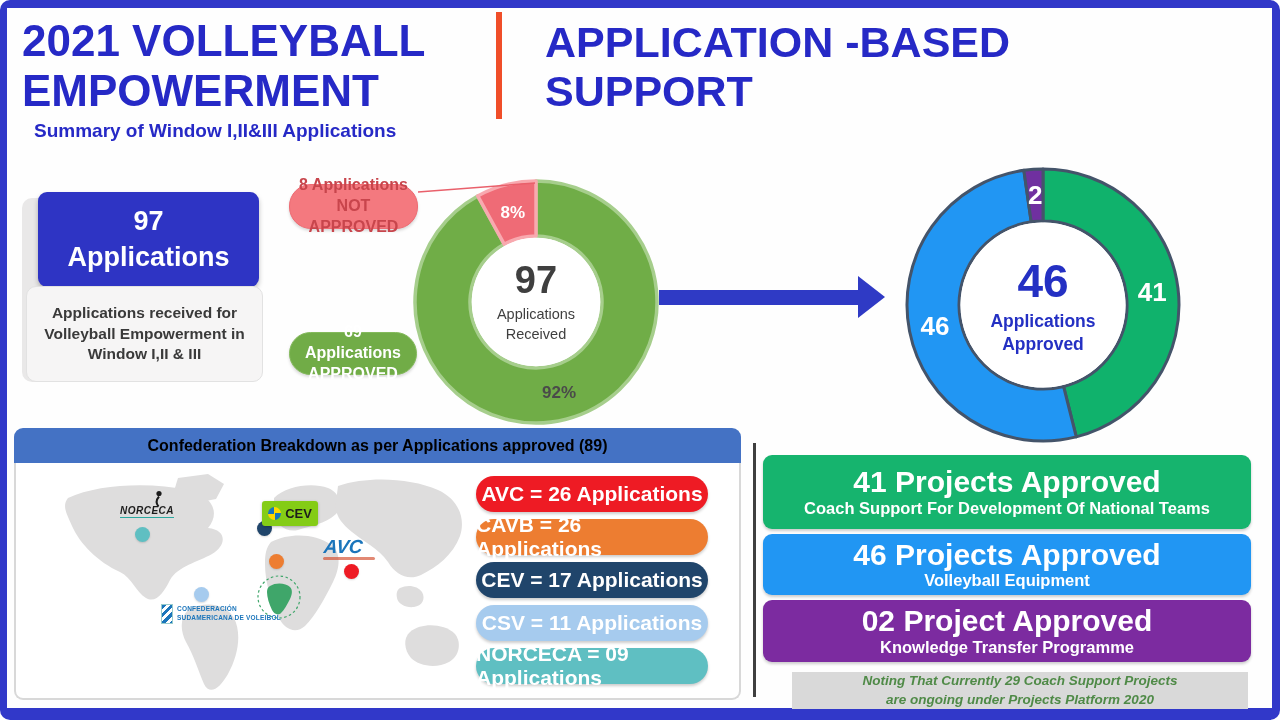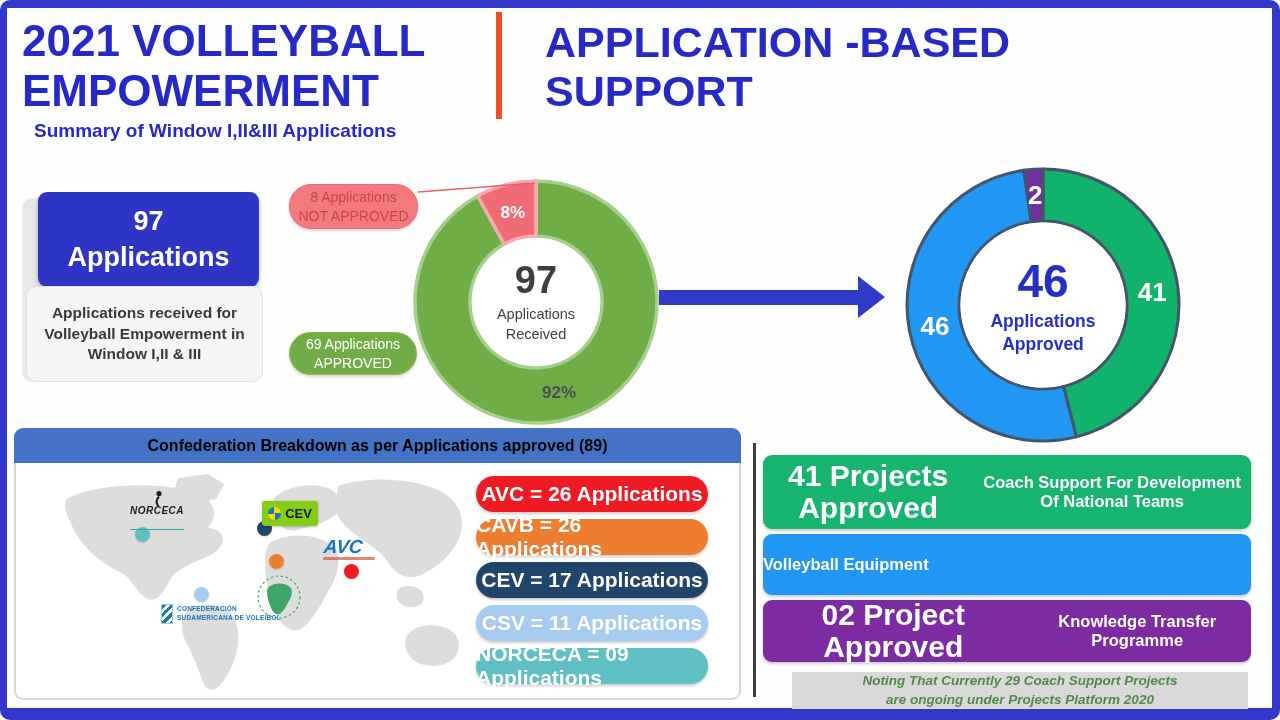--- a/index.html
+++ b/index.html
@@ -19,21 +19,21 @@
   
   .back-card { left:22px; top:198px; width:233px; height:184px; background:#E9E8E8; border-radius:10px; }
   .blue-card { left:38px; top:192px; width:221px; height:95px; background:#2E34C4; border-radius:9px;
                box-shadow:0 3px 5px rgba(0,0,0,.25); color:#fff; font-size:27px; font-weight:bold;
                display:flex; flex-direction:column; align-items:center; justify-content:center; line-height:1.3; }
   .desc-card { left:26px; top:286px; width:237px; height:96px; background:#F6F5F5; border:1px solid #E2E2E2;
                border-radius:10px; color:#3A3A3A; font-size:15.5px; font-weight:bold; text-align:center;
                display:flex; align-items:center; justify-content:center; padding:6px 16px; line-height:1.35; }
 
   
-  .callout { border-radius:22px; font-weight:normal; font-size:14px; text-align:center;
+  .callout { border-radius:22px; font-weight:bold; font-size:16px; text-align:center;
              display:flex; align-items:center; justify-content:flex-end; line-height:1.3; padding:2px 6px;
              box-shadow:0 2px 3px rgba(0,0,0,.15); }
   .callout-pink  { left:289px; top:184px; width:129px; height:45px; background:#F4797F; border:1px solid #EE6B73; color:#C8454C; }
   .callout-green { left:289px; top:332px; width:128px; height:43px; background:#71AC47; border:1px solid #84BA5C; color:#fff; }
 
   
   .donut-center { display:flex; flex-direction:column; align-items:center; justify-content:center; text-align:center; pointer-events:none; }
   .center1 { left:470px; top:236px; width:132px; height:132px; color:#3F3F3F; }
   .center1 .big { font-size:38px; font-weight:bold; }
   .center1 .sub { font-size:14.5px; margin-top:3px; line-height:1.35; }
@@ -53,39 +53,39 @@
                   border-radius:9px 9px 0 0; color:#000000; font-weight:bold; font-size:16px;
                   display:flex; align-items:center; justify-content:center; }
   .panel-body { position:absolute; left:0; top:35px; width:100%; height:237px; background:#fff;
                 border:2px solid #D8D8D8; border-top:none; border-radius:0 0 9px 9px; }
   .legend-box { left:476px; top:476px; width:232px; display:flex; flex-direction:column; gap:7px; }
   .legend-pill { height:36px; border-radius:18px; color:#fff; font-weight:bold; font-size:21px;
                  display:flex; align-items:center; justify-content:center; box-shadow:0 2px 3px rgba(0,0,0,.2); }
 
   
   .map-dot { position:absolute; border-radius:50%; width:15px; height:15px; box-shadow:0 1px 2px rgba(0,0,0,.15); }
-  .logo-norceca { left:130px; top:505px; font-size:10px; font-weight:bold; font-style:italic; color:#1c1c1c; letter-spacing:.5px; border-bottom:1.5px solid #2AA8A0; padding-bottom:13px; }
+  .logo-norceca { left:120px; top:505px; font-size:10px; font-weight:bold; font-style:italic; color:#1c1c1c; letter-spacing:.5px; border-bottom:1.5px solid #2AA8A0; padding-bottom:1px; }
   .logo-cev { left:262px; top:501px; width:56px; height:25px; background:#84cc16; box-shadow:0 1px 3px rgba(0,0,0,.25);
               border-radius:3px; display:flex; align-items:center; justify-content:center; gap:4px;
               font-size:13px; font-weight:bold; color:#1c1c1c; }
   .cev-ball { width:13px; height:13px; border-radius:50%;
               background:conic-gradient(#FFD800 0 90deg,#1B75BB 90deg 180deg,#FFD800 180deg 270deg,#1B75BB 270deg 360deg); }
   .logo-avc { left:324px; top:536px; font-size:19px; font-weight:bold; font-style:italic; color:#1B75BB; transform:skewX(-6deg); }
   .avc-tagline { left:323px; top:557px; width:52px; height:3px; background:#D2492A; opacity:.65; border-radius:2px; }
   .logo-csv { left:161px; top:604px; display:flex; gap:4px; align-items:flex-start; }
   .csv-flag { width:12px; height:20px; background:repeating-linear-gradient(135deg,#1B75BB 0 3px,#fff 3px 6px); border:1px solid #9CC; }
   .csv-text { font-size:6.5px; font-weight:bold; color:#1B75BB; line-height:1.4; letter-spacing:.2px; }
 
   
   .v-divider { left:753px; top:443px; width:2.5px; height:254px; background:#3F3F3F; }
 
   
   .projects-box { left:763px; top:455px; width:488px; display:flex; flex-direction:column; gap:5px; }
-  .project-bar { border-radius:9px; color:#fff; text-align:center; display:flex; flex-direction:row;
-                 align-items:center; box-shadow:0 2px 3px rgba(0,0,0,.2); }
+  .project-bar { border-radius:9px; color:#fff; text-align:center; display:flex; flex-direction:column;
+                 align-items:center; justify-content:center; box-shadow:0 2px 3px rgba(0,0,0,.2); }
   .project-title { font-size:30px; font-weight:bold; line-height:1.08; }
   .project-sub { font-size:16.5px; font-weight:bold; line-height:1.15; }
 
   
   .note-box { left:792px; top:672px; width:456px; height:37px; background:#D9D9D9; color:#4F8A47;
               font-weight:bold; font-style:italic; font-size:13.5px; text-align:center;
               display:flex; flex-direction:column; align-items:center; justify-content:center; line-height:1.35; }
 </style>
 </head>
 <body>
@@ -231,20 +231,21 @@
 
   <div class="abs v-divider"></div>
 
   <div class="abs projects-box">
   <div class="project-bar" style="background-color: rgb(22, 180, 110); height: 74px;">
     <div class="project-title">41 Projects Approved</div>
     <div class="project-sub">Coach Support For Development Of National Teams</div>
   </div>
 
   <div class="project-bar" style="background-color: rgb(33, 150, 243); height: 61px;">
+    <div class="project-title">46 Projects Approved</div>
     <div class="project-sub">Volleyball Equipment</div>
   </div>
 
   <div class="project-bar" style="background-color: rgb(124, 43, 160); height: 62px;">
     <div class="project-title">02 Project Approved</div>
     <div class="project-sub">Knowledge Transfer Programme</div>
   </div>
 </div>
 
   <div class="abs note-box">

